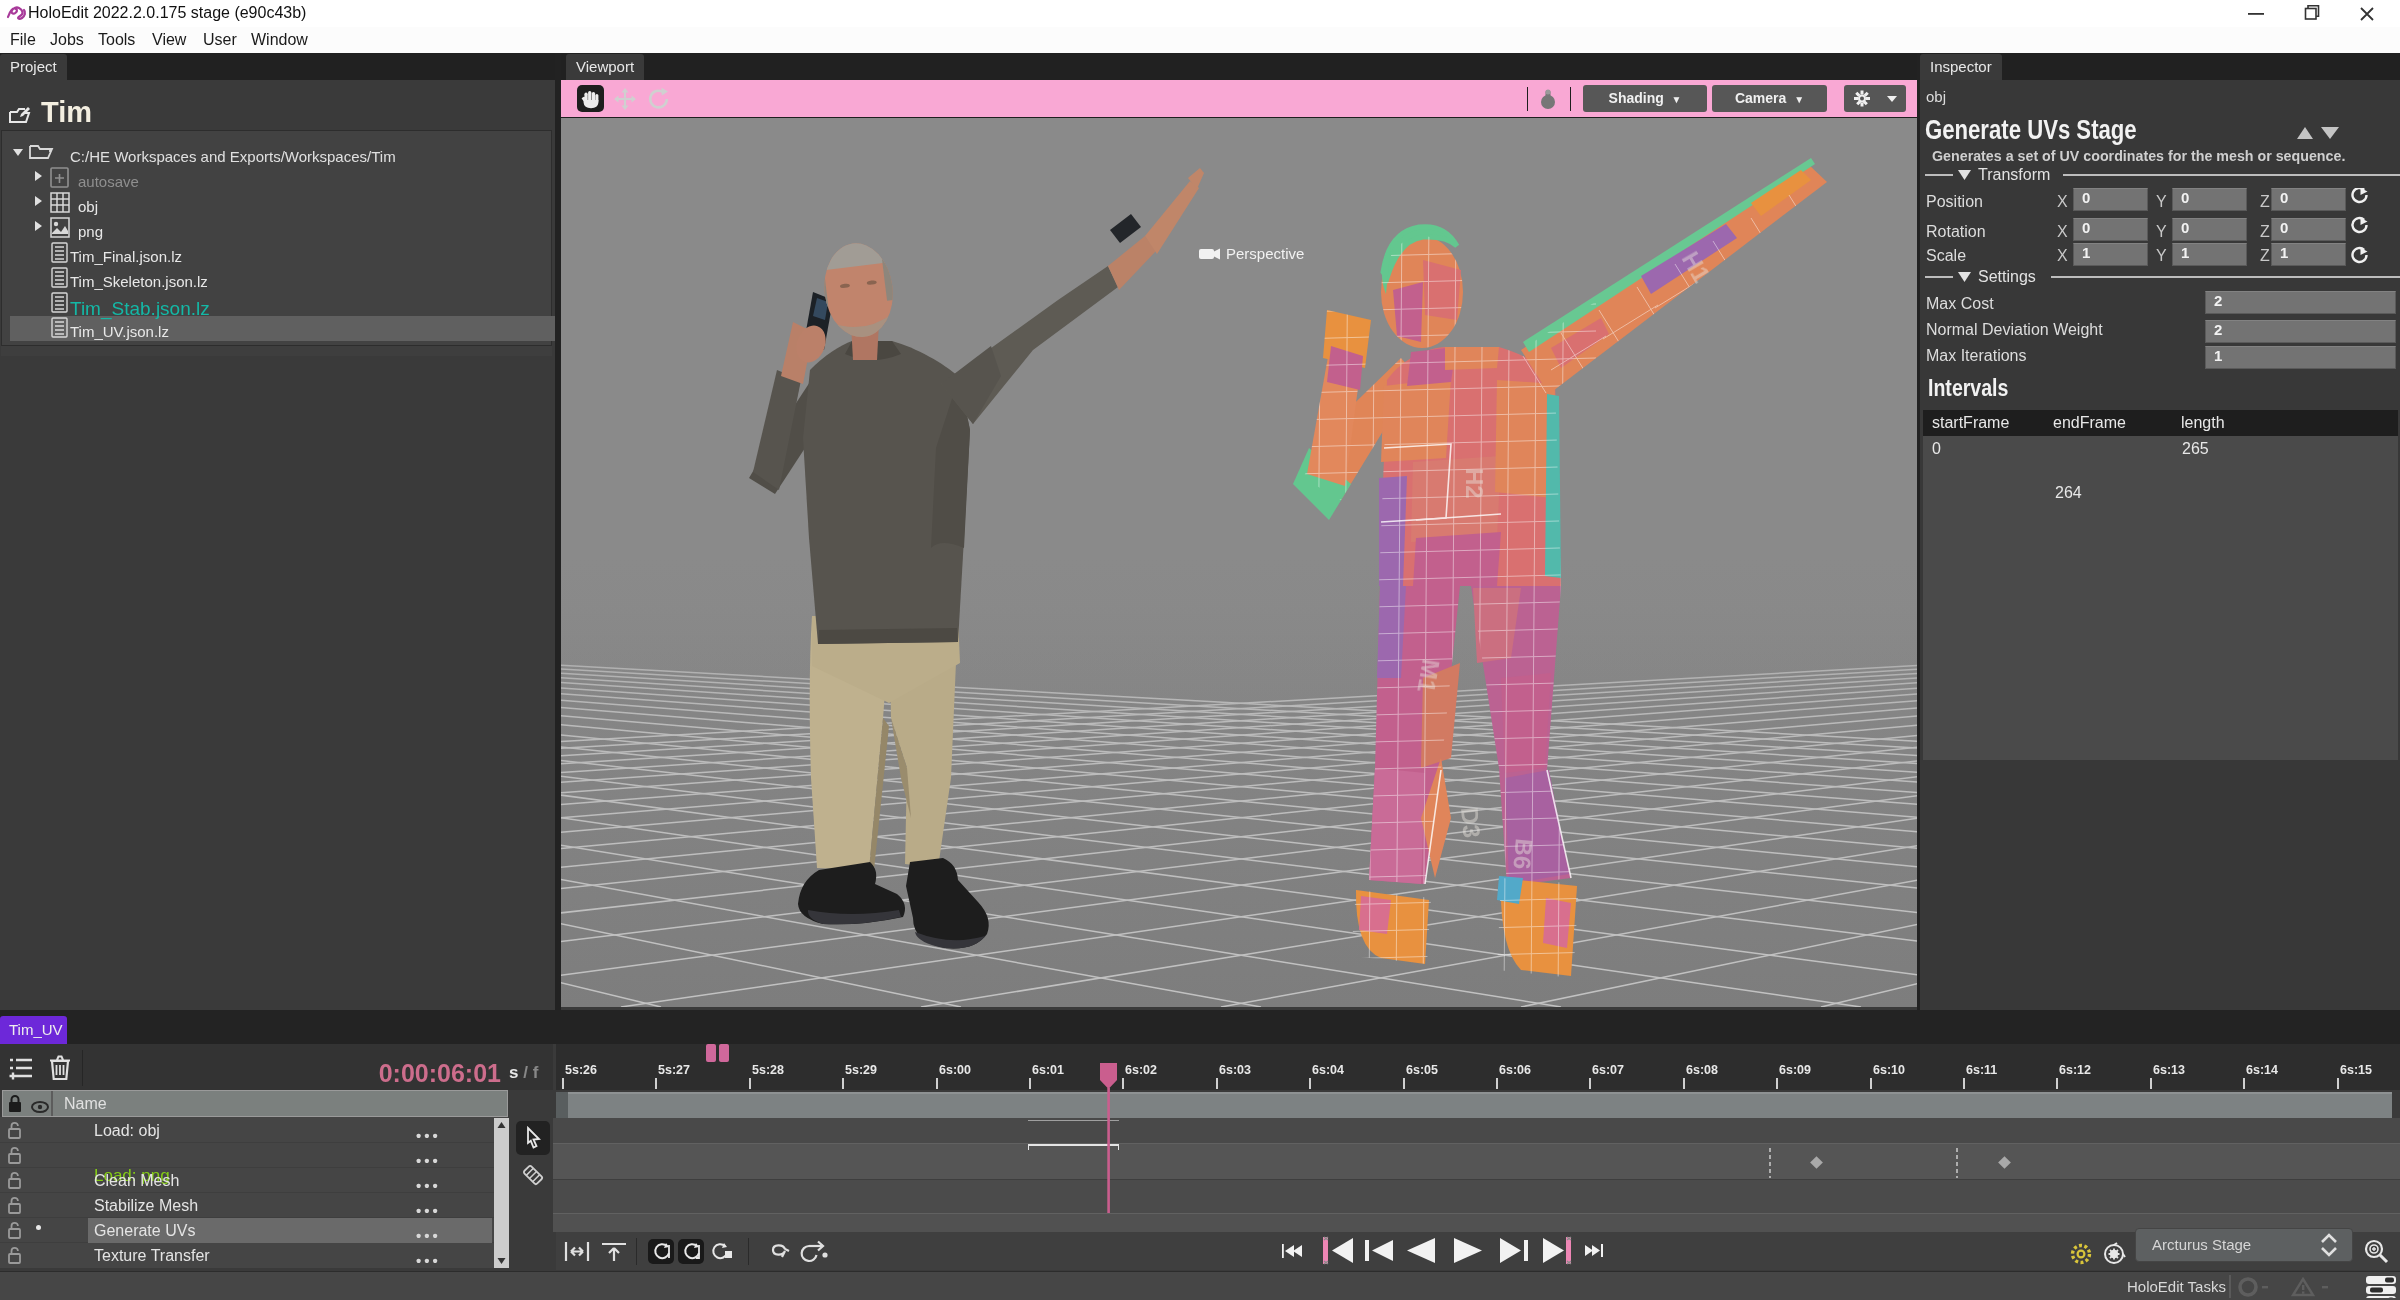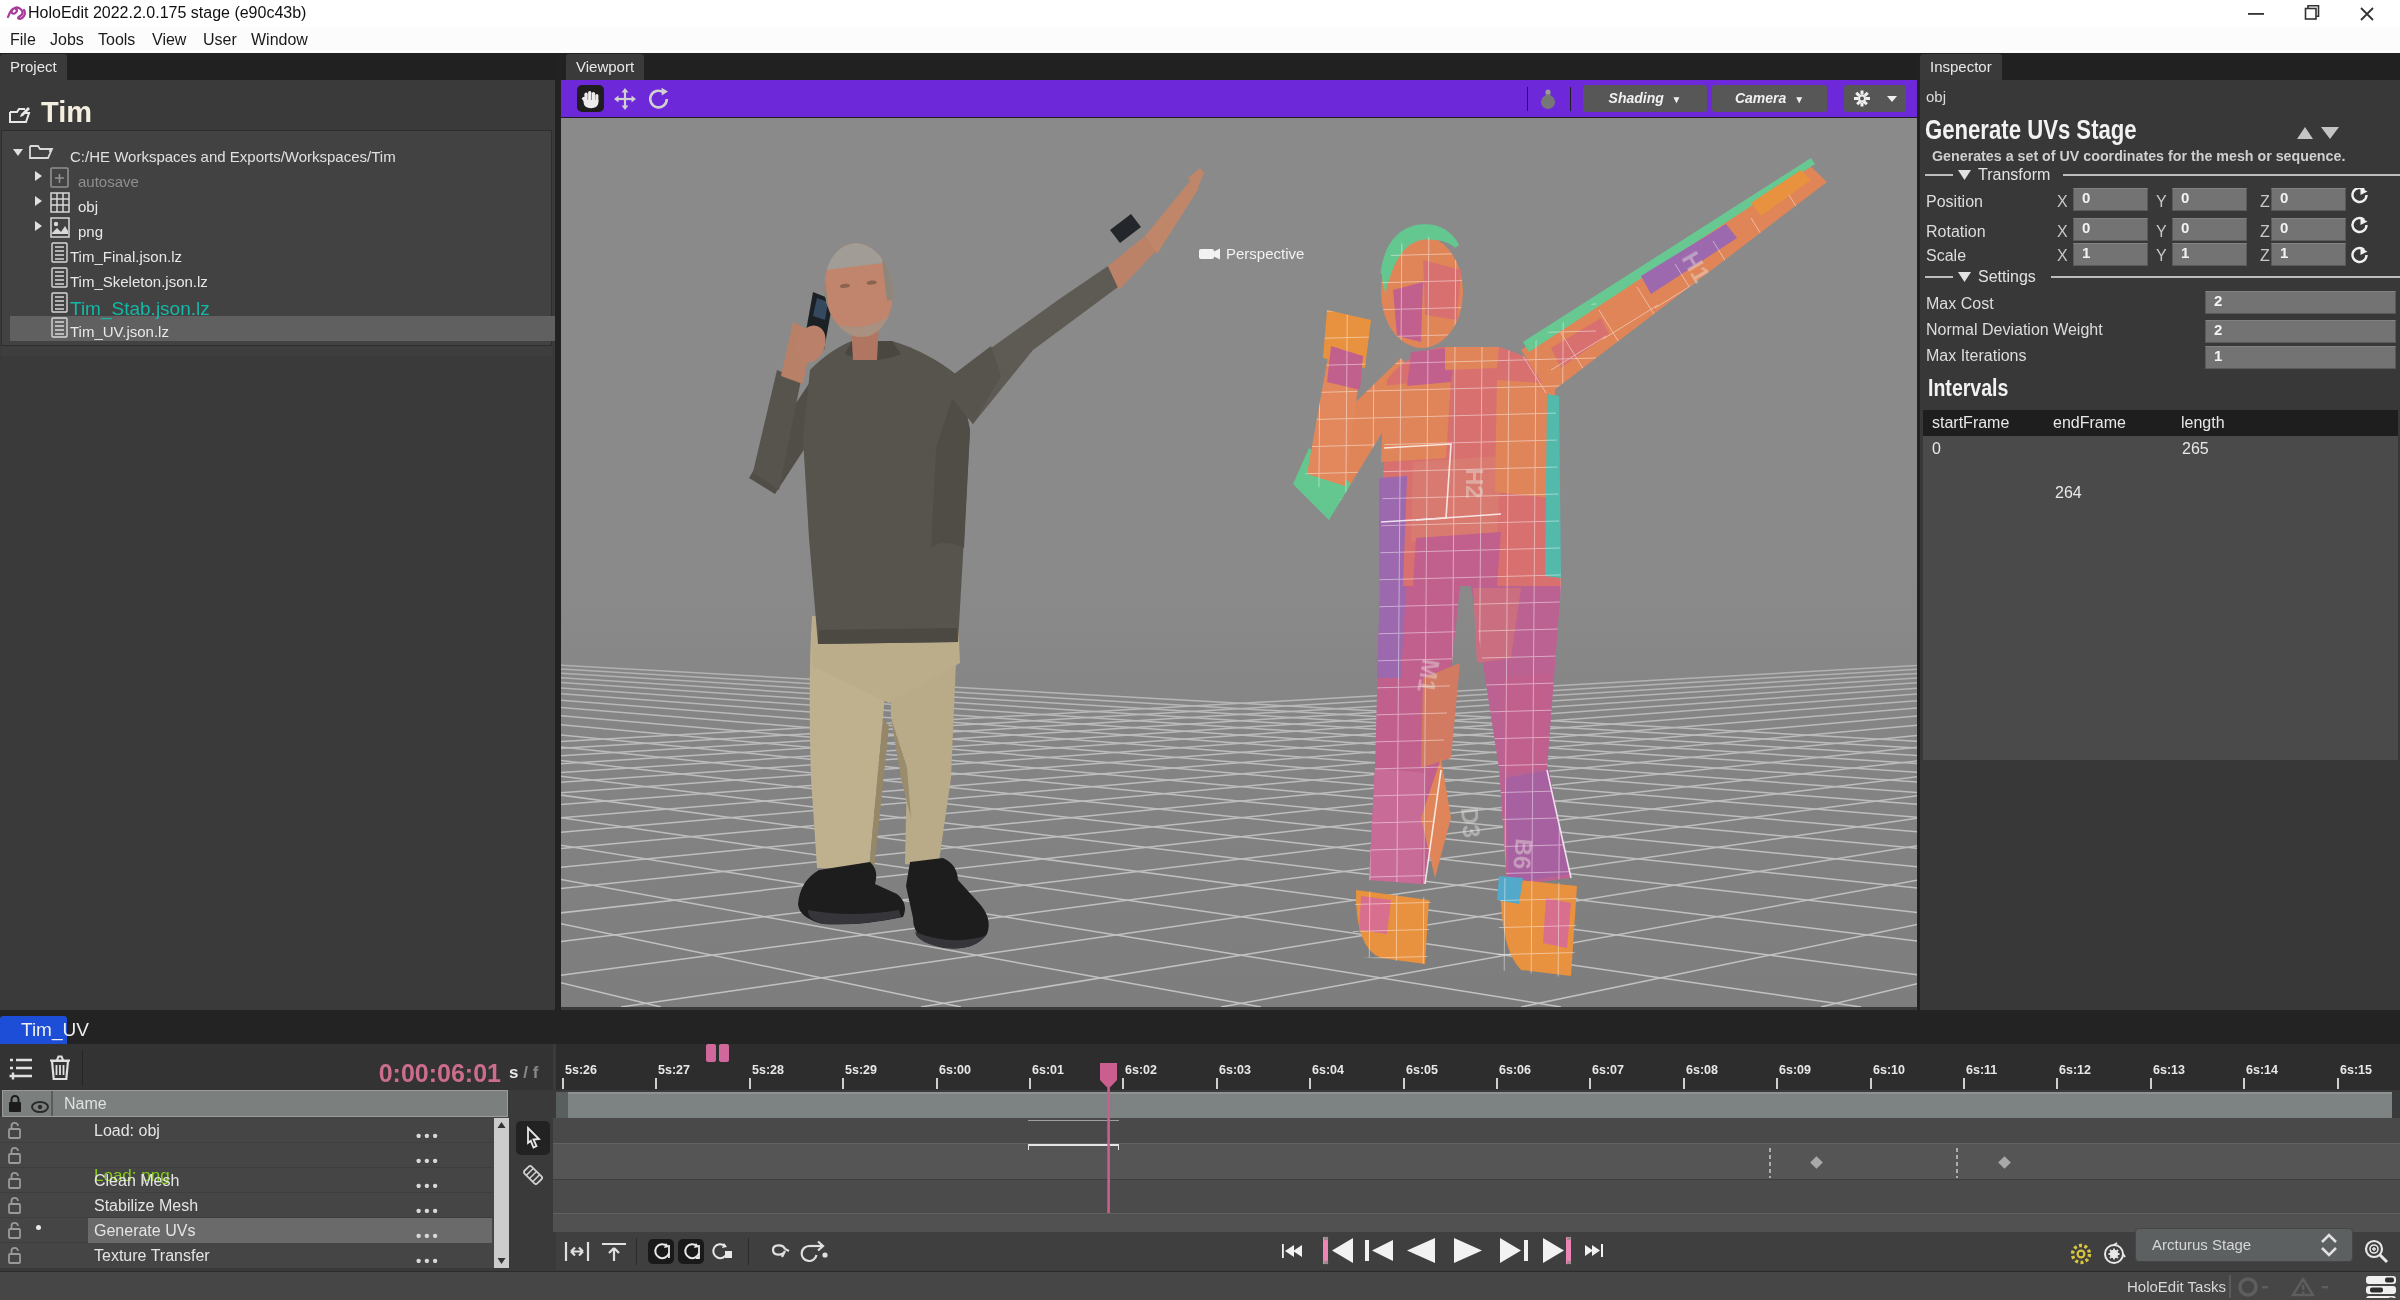--- a/index.html
+++ b/index.html
@@ -9,21 +9,21 @@
 #titlebar { position:absolute; left:0; top:0; width:2400px; height:27px; background:#ffffff; }
 #menubar { position:absolute; left:0; top:27px; width:2400px; height:26px; background:#fcfcfc; }
 .menuitem { position:absolute; top:4px; font-size:16px; color:#1a1a1a; }
 #mainstrip { position:absolute; left:0; top:53px; width:2400px; height:957px; background:#222222; }
 .tabstrip { position:absolute; height:27px; background:#212121; }
 .tab { position:absolute; top:1px; height:26px; background:#3a3a3a; color:#e8e8e8; font-size:15px;
   line-height:26px; padding:0 10px; border-radius:3px 3px 0 0; }
 
 #leftpanel { position:absolute; left:0; top:80px; width:555px; height:930px; background:#3a3a3a; }
 #viewportpanel { position:absolute; left:561px; top:80px; width:1356px; height:930px; background:#3a3a3a; }
-#vptoolbar { position:absolute; left:0; top:0; width:1356px; height:38px; background:#6d28d9; border-bottom:1px solid #1f1f1f;font-style:italic;}
+#vptoolbar { position:absolute; left:0; top:0; width:1356px; height:38px; background:#f9a8d4; border-bottom:1px solid #1f1f1f;}
 #vpscene { position:absolute; left:0; top:38px; width:1356px; height:889px; }
 #inspector { position:absolute; left:1920px; top:80px; width:480px; height:930px; background:#383838; }
 #bottompanel { position:absolute; left:0; top:1010px; width:2400px; height:262px; background:#3a3a3a; }
 #statusbar { position:absolute; left:0; top:1271px; width:2400px; height:29px; background:#464646; border-top:1px solid #2c2c2c; }
 .sep { position:absolute; background:#1f1f1f; }
 .fld { position:absolute; background:#737373; border:1px solid #5a5a5a; border-top-color:#828282;
   color:#f2f2f2; font-size:15px; font-weight:bold; padding-left:8px; }
 .ilabel { position:absolute; color:#dddddd; font-size:16px; }
 .dots { position:absolute; left:416px; font-size:15px; letter-spacing:3px; color:#d8d8d8; font-weight:bold; }
 .rl { position:absolute; top:53px; font-size:12.5px; font-weight:bold; color:#e8e8e8; }
@@ -468,21 +468,21 @@
   <div class="abs" style="left:261px; top:334px; font-size:16px; color:#e8e8e8;">length</div>
   <div class="abs" style="left:3px; top:356px; width:475px; height:324px; background:#4a4a4a;"></div>
   <div class="abs" style="left:12px; top:360px; font-size:16px; color:#e8e8e8;">0</div>
   <div class="abs" style="left:135px; top:360px; font-size:16px; color:#e8e8e8;margin-top:44px;">264</div>
   <div class="abs" style="left:262px; top:360px; font-size:16px; color:#e8e8e8;">265</div>
 </div>
 
 <div id="bottompanel">
 
   <div class="abs" style="left:0; top:0; width:2400px; height:34px; background:#232323;"></div>
-  <div class="abs" style="left:0; top:6px; width:67px; height:28px; background:#1d4ed8; border-radius:3px 3px 0 0; color:#eeeeee; font-size:19px; line-height:28px; padding-left:21px;">Tim_UV</div>
+  <div class="abs" style="left:0; top:6px; width:67px; height:28px; background:#6d28d9; border-radius:3px 3px 0 0; color:#eeeeee; font-size:15px; line-height:28px; padding-left:9px;">Tim_UV</div>
 
   <div class="abs" style="left:0; top:34px; width:553px; height:46px; background:#333333;"></div>
   <svg class="abs" style="left:8px; top:45px;" width="26" height="26" viewBox="0 0 26 26" stroke="#e0e0e0" stroke-width="2.4" fill="none">
     <path d="M8 5 h16 M8 13 h16 M2 21 h22 M5 17.5 v7 M1.5 21 h7"></path>
       <path d="M2 5 h3 M2 13 h3"></path>
   </svg>
   <svg class="abs" style="left:49px; top:44px;" width="22" height="27" viewBox="0 0 22 27">
     <path d="M3 7 h16 l-1.7 18 h-12.6 z" fill="none" stroke="#e0e0e0" stroke-width="2.2"></path>
     <path d="M1 6.5 h20 M8 6 l1.5-3.5 h3 L14 6" stroke="#e0e0e0" stroke-width="2" fill="none"></path>
     <path d="M7.5 11 v10 M11 11 v10 M14.5 11 v10" stroke="#e0e0e0" stroke-width="1.8"></path>

